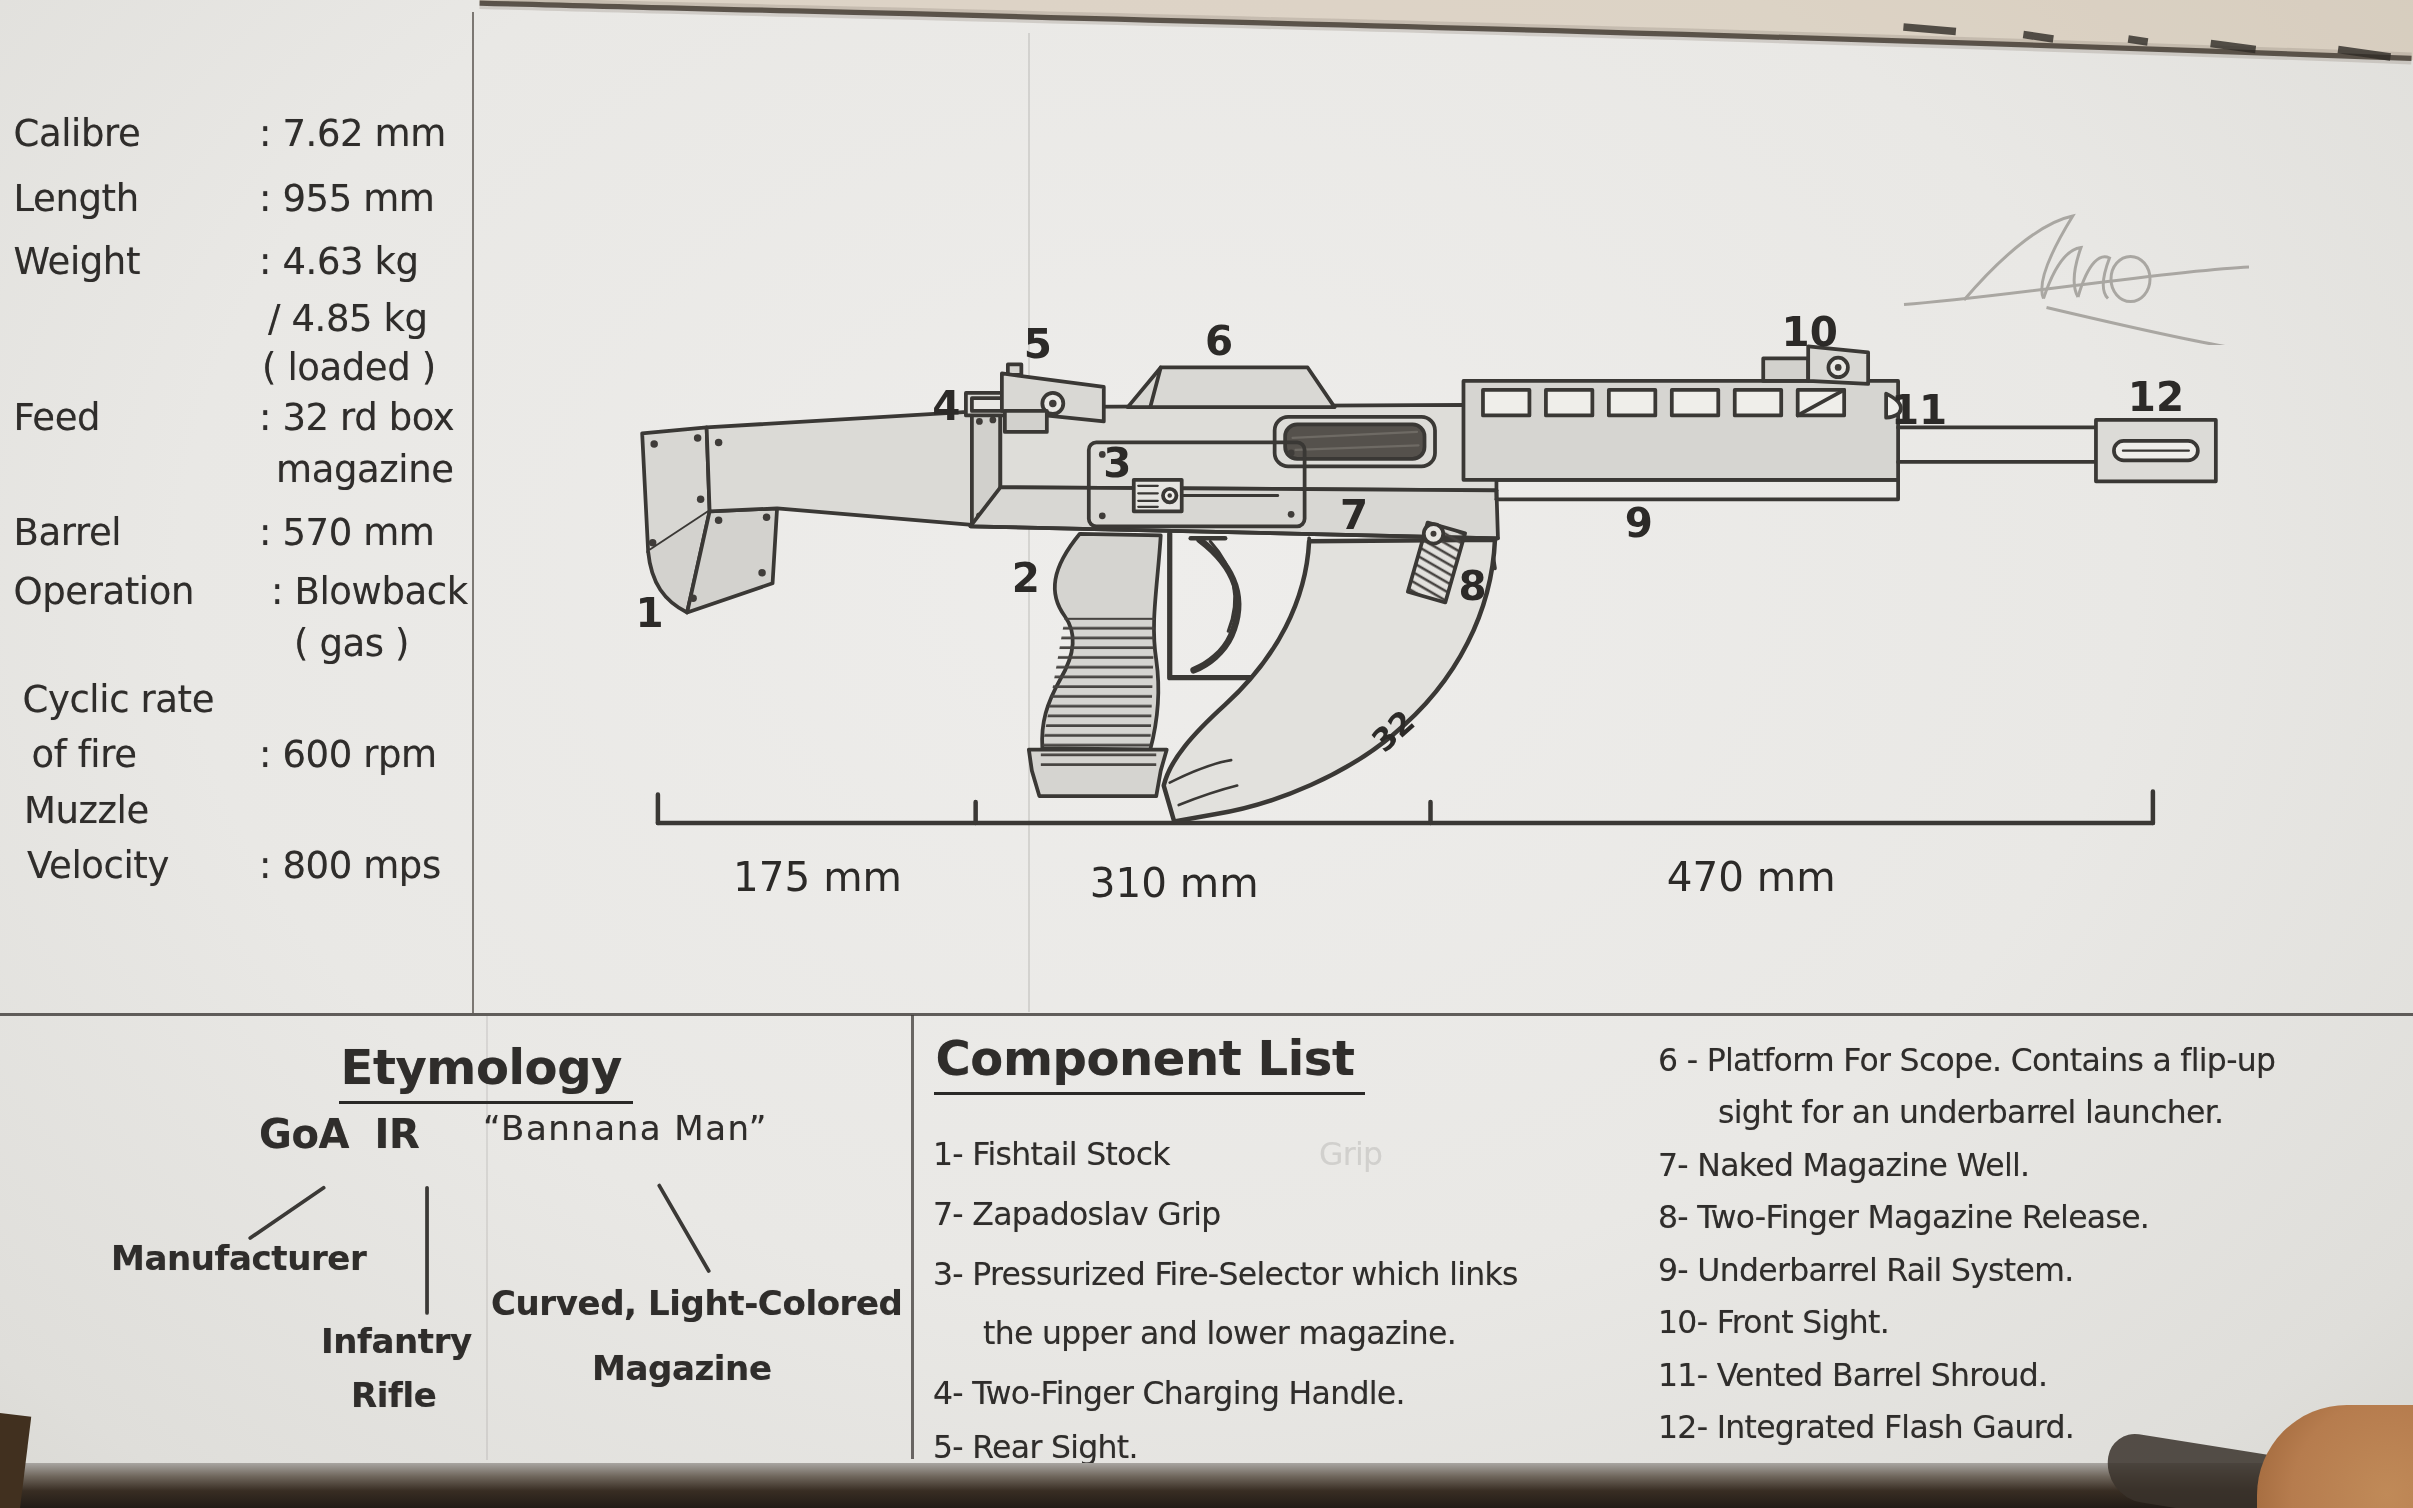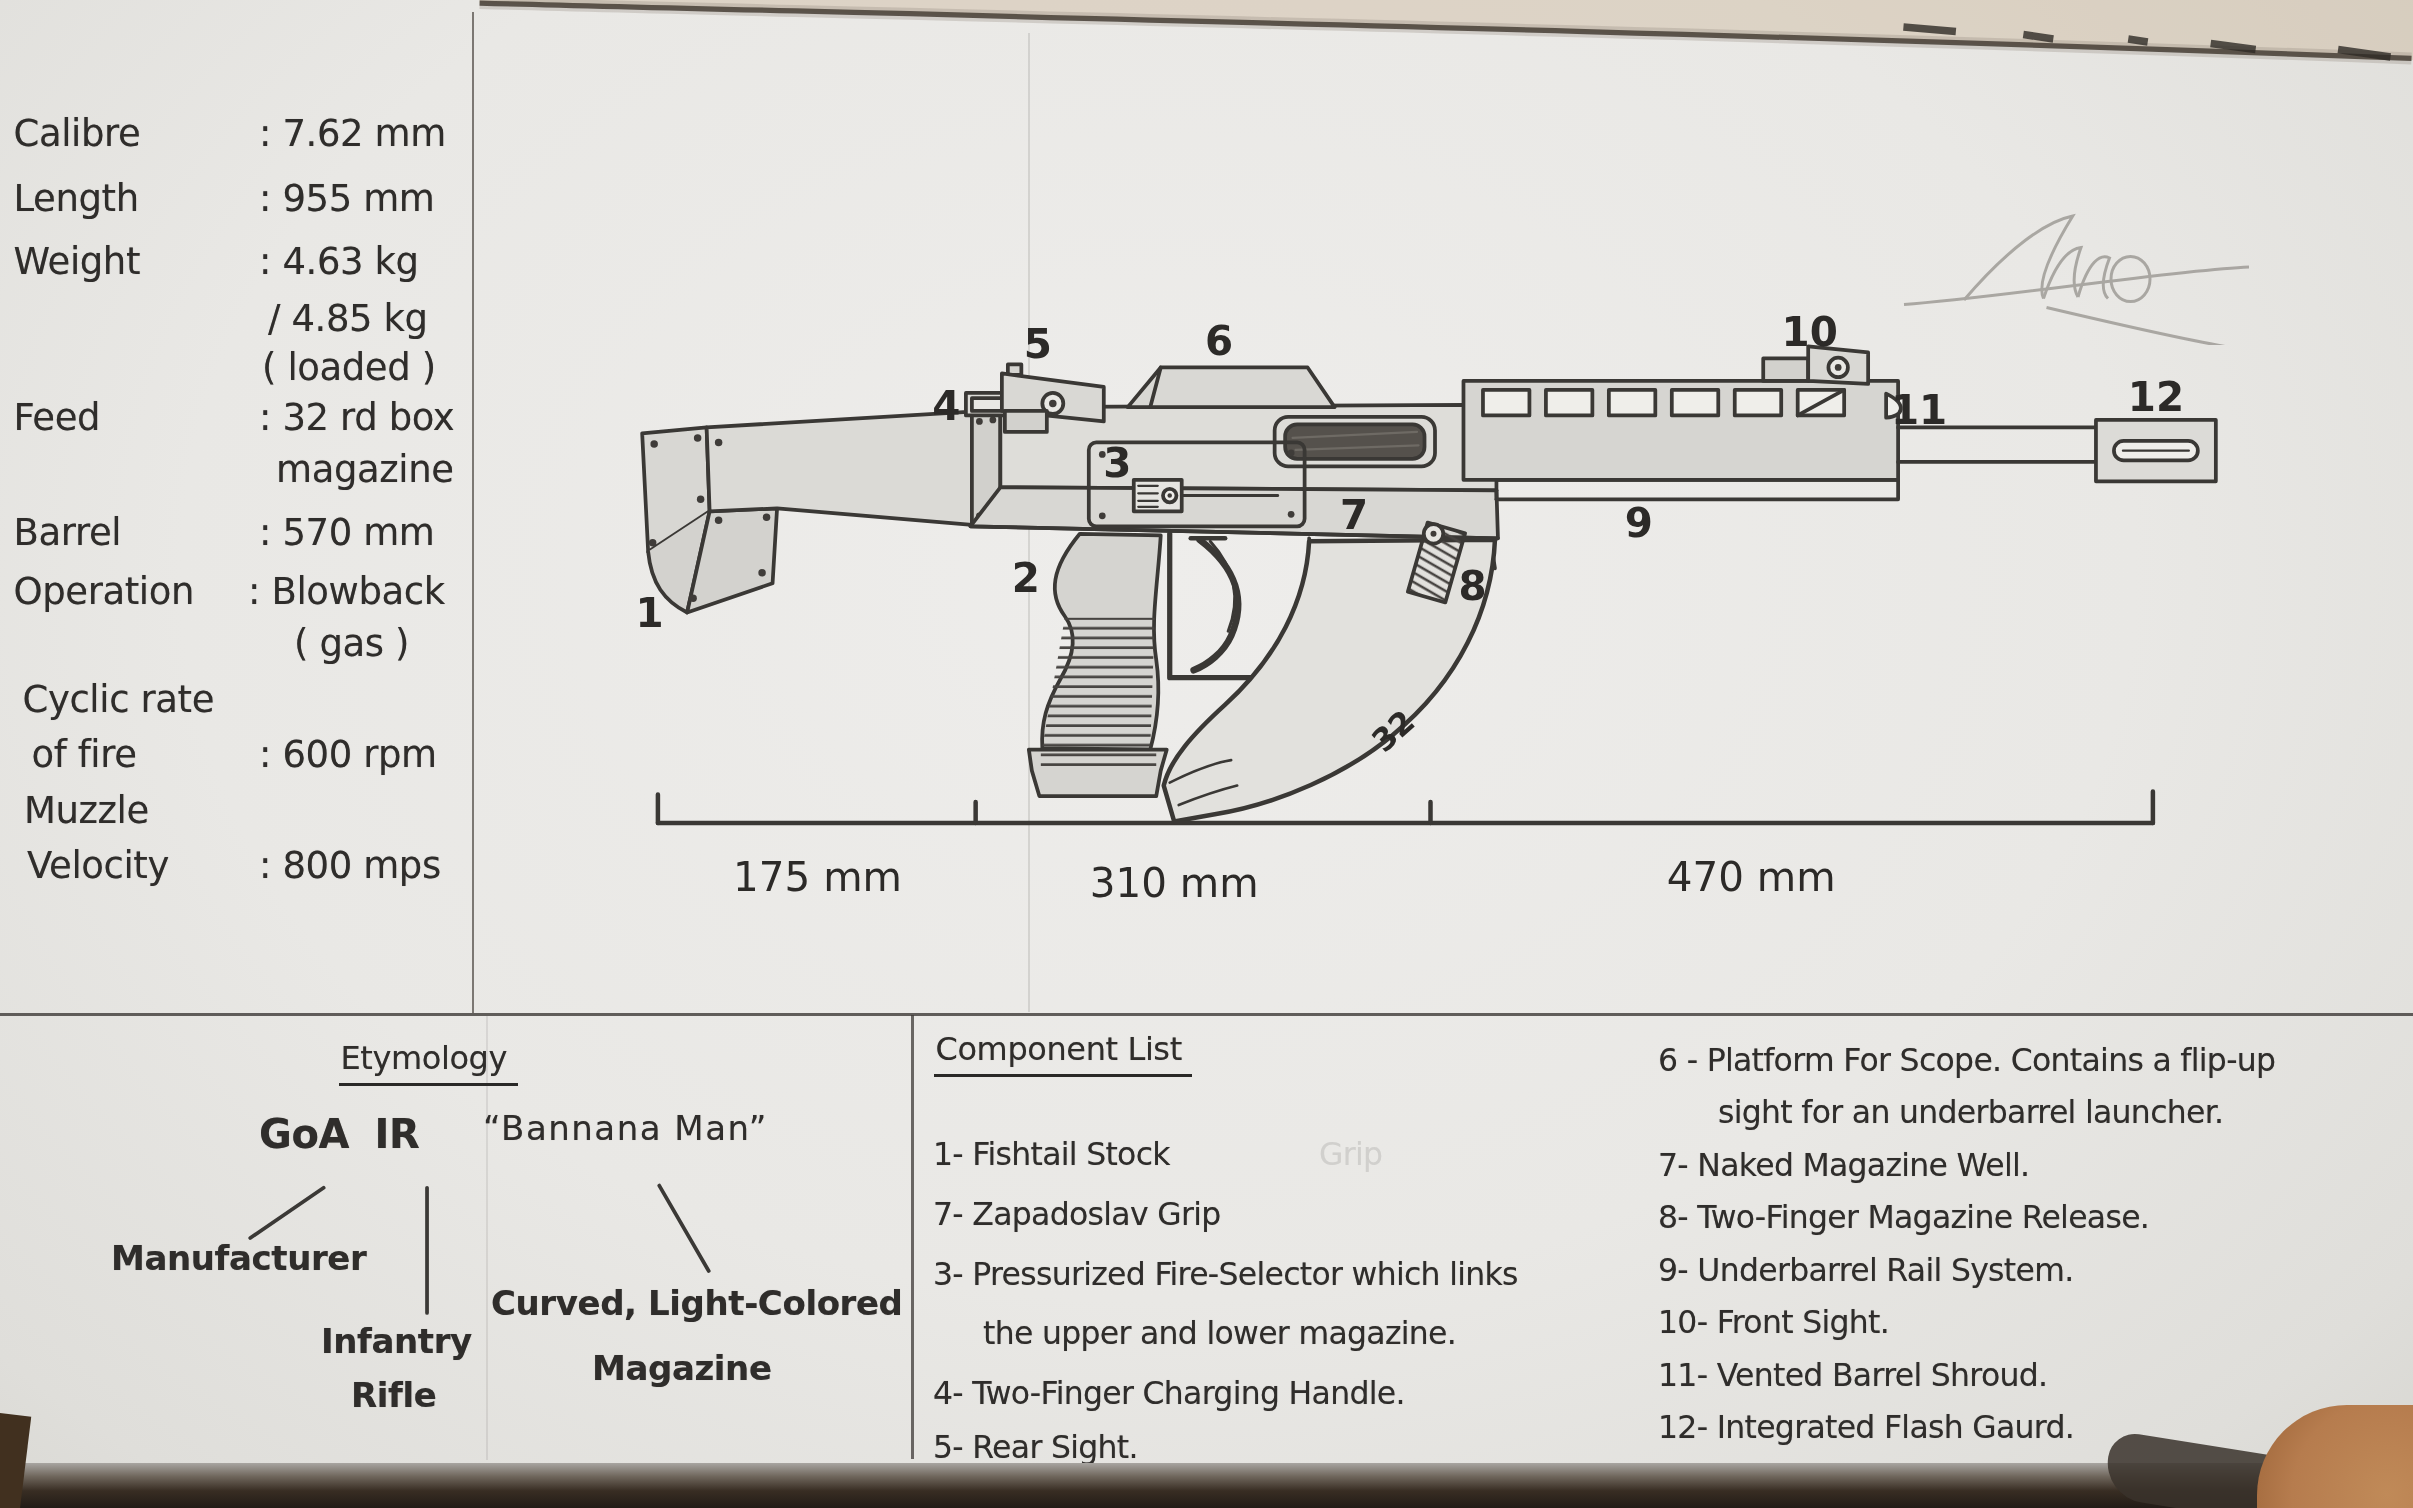--- a/index.html
+++ b/index.html
@@ -18,21 +18,21 @@
   .crease1{position:absolute;left:1028px;top:33px;width:1.5px;height:979px;background:rgba(90,85,80,.16);}
   .crease2{position:absolute;left:486px;top:1016px;width:1.5px;height:444px;background:rgba(90,85,80,.12);}
   
   .title-block{position:absolute;left:10.5px;top:13.5px;padding:0 6px 9px 3px;border-bottom:3.7px solid #2a2927;width:430px;}
   .title-model{font-size:43px;font-weight:bold;letter-spacing:0.7px;word-spacing:13.5px;}
   .title-nick{font-size:30px;position:relative;top:-9px;margin-left:19.5px;letter-spacing:0.7px;}
   
   .spec-label{font-size:37px;text-align:center;}
   .spec-value{font-size:37px;}
   
-  .sec-head{font-size:32px;font-weight:normal;border-bottom:3px solid #2a2927;padding:0 10.5px 6px 1.5px;}
+  .sec-head{font-size:48px;font-weight:bold;border-bottom:3px solid #2a2927;padding:0 10.5px 6px 1.5px;}
   .comp-line{font-size:31.5px;letter-spacing:-0.7px;}
   .ety-note{font-size:34px;font-weight:bold;}
   .ghost{opacity:.13;text-align:center;}
   
   .rifle{position:absolute;left:630px;top:315px;width:1619px;height:592px;}
   svg text{font-family:"DejaVu Sans", sans-serif;fill:#2c2a28;}
   .callout{font-size:54px;font-weight:bold;}
   .dimlabel{font-size:54px;}
   .mag32{font-size:42px;font-weight:bold;}
   .band-main{position:absolute;left:0;top:1463px;width:2413px;height:45px;
@@ -71,21 +71,21 @@
     <span class="abs hw spec-label" style="left:13.5px;top:240px">Weight</span>
     <span class="abs hw spec-value" style="left:259px;top:240px">: 4.63 kg</span>
     <span class="abs hw spec-value" style="left:268px;top:297px">/ 4.85 kg</span>
     <span class="abs hw spec-value" style="left:262px;top:346px">( loaded )</span>
     <span class="abs hw spec-label" style="left:13.5px;top:396px">Feed</span>
     <span class="abs hw spec-value" style="left:259px;top:396px">: 32 rd box</span>
     <span class="abs hw spec-value" style="left:276px;top:448px">magazine</span>
     <span class="abs hw spec-label" style="left:13.5px;top:511px">Barrel</span>
     <span class="abs hw spec-value" style="left:259px;top:511px">: 570 mm</span>
     <span class="abs hw spec-label" style="left:13.5px;top:570px">Operation</span>
-    <span class="abs hw spec-value" style="left:248px;top:570px">: Blowback</span>
+    <span class="abs hw spec-value" style="left:271px;top:570px">: Blowback</span>
     <span class="abs hw spec-value" style="left:294px;top:622px">( gas )</span>
     <span class="abs hw spec-label" style="left:22.5px;top:678px">Cyclic rate</span>
     <span class="abs hw spec-label" style="left:31.5px;top:733px">of  fire</span>
     <span class="abs hw spec-value" style="left:259px;top:733px">: 600 rpm</span>
     <span class="abs hw spec-label" style="left:24px;top:789px">Muzzle</span>
     <span class="abs hw spec-label" style="left:27px;top:844px">Velocity</span>
     <span class="abs hw spec-value" style="left:259px;top:844px">: 800 mps</span>
   </div>
 
   <svg class="abs" style="left:1859px;top:180px;width:420px;height:165px" viewBox="0 0 560 220">

